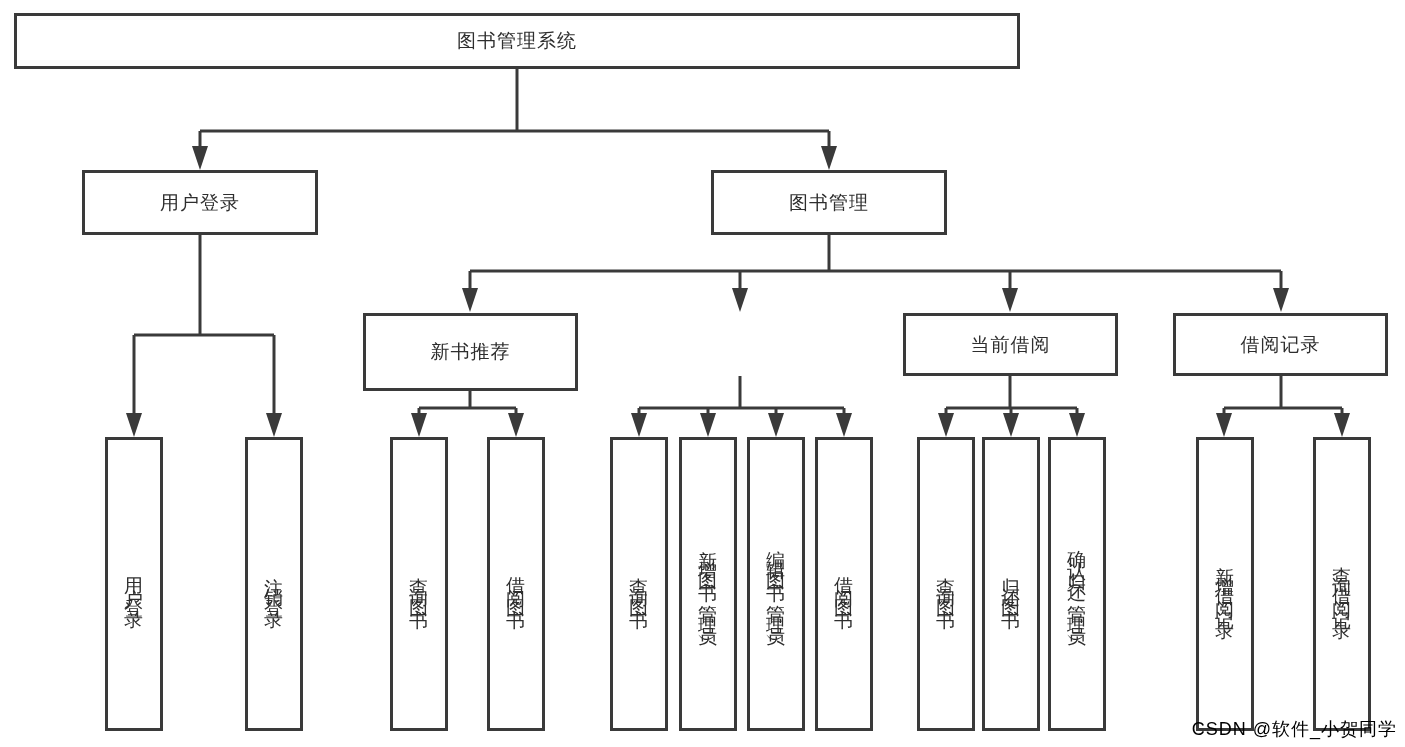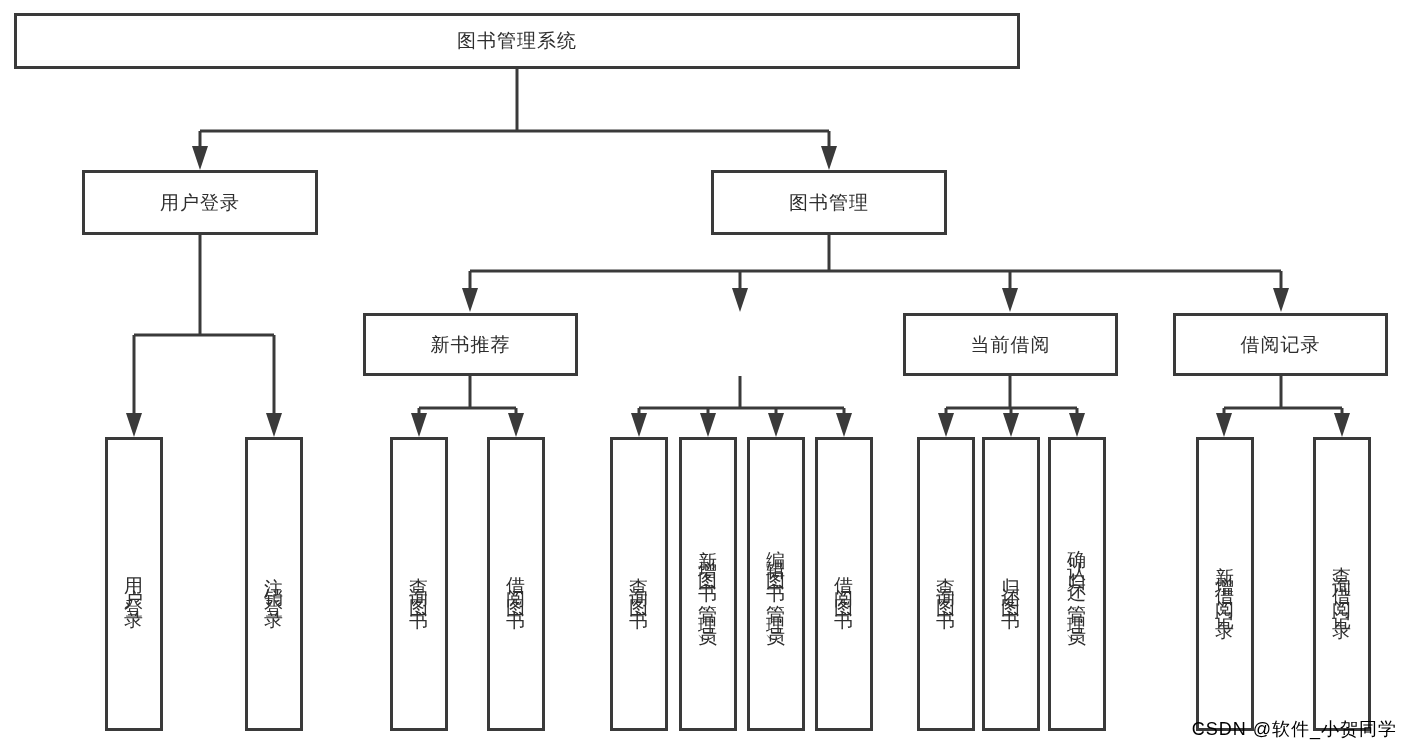--- a/index.html
+++ b/index.html
@@ -32,21 +32,21 @@
     letter-spacing:11px;
     line-height:1;
     white-space:nowrap;
   }
   
   #n-root{left:14px;top:13px;width:1006px;height:56px;}
   
   #n-user-login{left:82px;top:170px;width:236px;height:65px;}
   #n-book-mgmt{left:711px;top:170px;width:236px;height:65px;}
   
-  #n-newbook{left:363px;top:313px;width:215px;height:63px;}
+  #n-newbook{left:363px;top:313px;width:215px;height:78px;}
   #n-borrowing{left:633px;top:313px;width:215px;height:63px;}
   #n-current{left:903px;top:313px;width:215px;height:63px;}
   #n-records{left:1173px;top:313px;width:215px;height:63px;}
   
   .node.v{width:58px;height:294px;top:437px;}
   #n-login{left:105px;}
   #n-logout{left:245px;}
   #n-nb-query{left:390px;}
   #n-nb-borrow{left:487px;}
   #n-bb-query{left:610px;}

